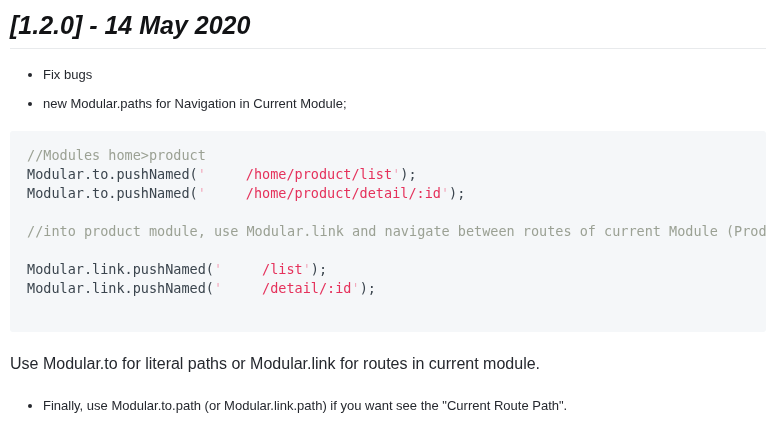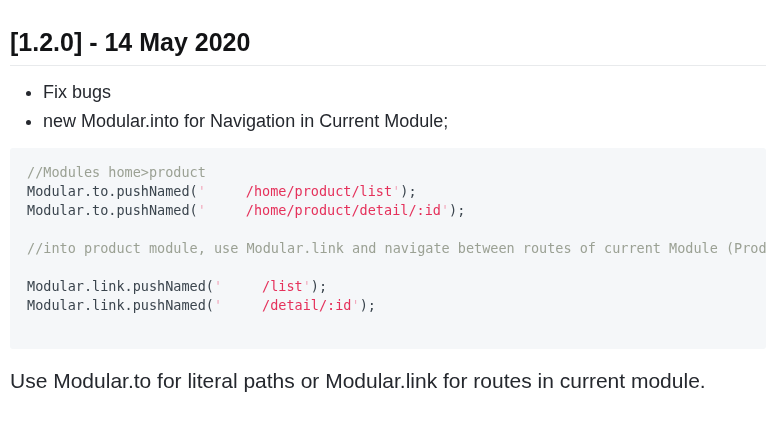--- a/index.html
+++ b/index.html
@@ -6,39 +6,40 @@
   html, body { background: #ffffff; }
   body {
     width: 782px; height: 433px;
     overflow: hidden;
     font-family: "Liberation Sans", sans-serif;
     color: #25282e;
   }
   .content { padding: 0 16px 0 10px; }
 
   h1.release-heading {
-    margin-top: 28px;
+    margin-top: 11px;
     font-size: 25px;
     line-height: 28px;
     font-weight: 700;
     color: #121315;
+    font-style: italic;
   }
   .divider {
     border: none;
     border-top: 1px solid var(--divider, #e8eaec);
     margin-top: 9px;
   }
 
   ul.bullet-list {
     margin-top: 16px;
     padding-left: 33px;
     list-style: disc;
   }
   ul.bullet-list li {
-    font-size: 18px;
+    font-size: 13px;
     line-height: 20px;
     margin-bottom: 9px;
     color: #25282e;
   }
 
   pre.code-block {
     margin-top: 17px;
     background: var(--code-bg, #f5f7f9);
     border-radius: 3px;
     padding: 15px 0 15px 17px;
@@ -49,36 +50,39 @@
     color: var(--code-plain, #3b454e);
   }
   .code-line { white-space: pre; min-height: 19px; }
   .tok-plain   { color: var(--code-plain, #3b454e); }
   .tok-comment { color: var(--code-comment, #9ba194); }
   .tok-string  { color: var(--code-string, #e5315b); margin-left: 40px; }
   .tok-quote   { color: var(--code-quote, #f2a9bc); }
 
   p.body-paragraph {
     margin-top: 22px;
-    font-size: 21px;
+    font-size: 16px;
     line-height: 20px;
   }
   ul.bullet-list.notes { margin-top: 22px; }
 </style>
 </head>
 <body>
 
 <div class="content">
 
   <h1 class="release-heading">[1.2.0] - 14 May 2020</h1>
   <hr class="divider">
 
   <ul class="bullet-list">
     <li>Fix bugs</li>
-    <li>new Modular.into for Navigation in Current Module;</li>
+    <li>new Modular.paths for Navigation in Current Module;</li>
   </ul>
 
   <pre class="code-block"><div class="code-line"><span class="tok-comment">//Modules home&gt;product</span></div><div class="code-line"><span class="tok-plain">Modular.to.pushNamed(</span><span class="tok-quote">'</span><span class="tok-string">/home/product/list</span><span class="tok-quote">'</span><span class="tok-plain">);</span></div><div class="code-line"><span class="tok-plain">Modular.to.pushNamed(</span><span class="tok-quote">'</span><span class="tok-string">/home/product/detail/:id</span><span class="tok-quote">'</span><span class="tok-plain">);</span></div><div class="code-line"></div><div class="code-line"><span class="tok-comment">//into product module, use Modular.link and navigate between routes of current Module (Prod</span></div><div class="code-line"></div><div class="code-line"><span class="tok-plain">Modular.link.pushNamed(</span><span class="tok-quote">'</span><span class="tok-string">/list</span><span class="tok-quote">'</span><span class="tok-plain">);</span></div><div class="code-line"><span class="tok-plain">Modular.link.pushNamed(</span><span class="tok-quote">'</span><span class="tok-string">/detail/:id</span><span class="tok-quote">'</span><span class="tok-plain">);</span></div><div class="code-line"></div></pre>
 
   <p class="body-paragraph">Use Modular.to for literal paths or Modular.link for routes in current module.</p>
 
+  <ul class="bullet-list notes">
+    <li>Finally, use Modular.to.path (or Modular.link.path) if you want see the "Current Route Path".</li>
+  </ul>
 
 </div>
 
 </body></html>

